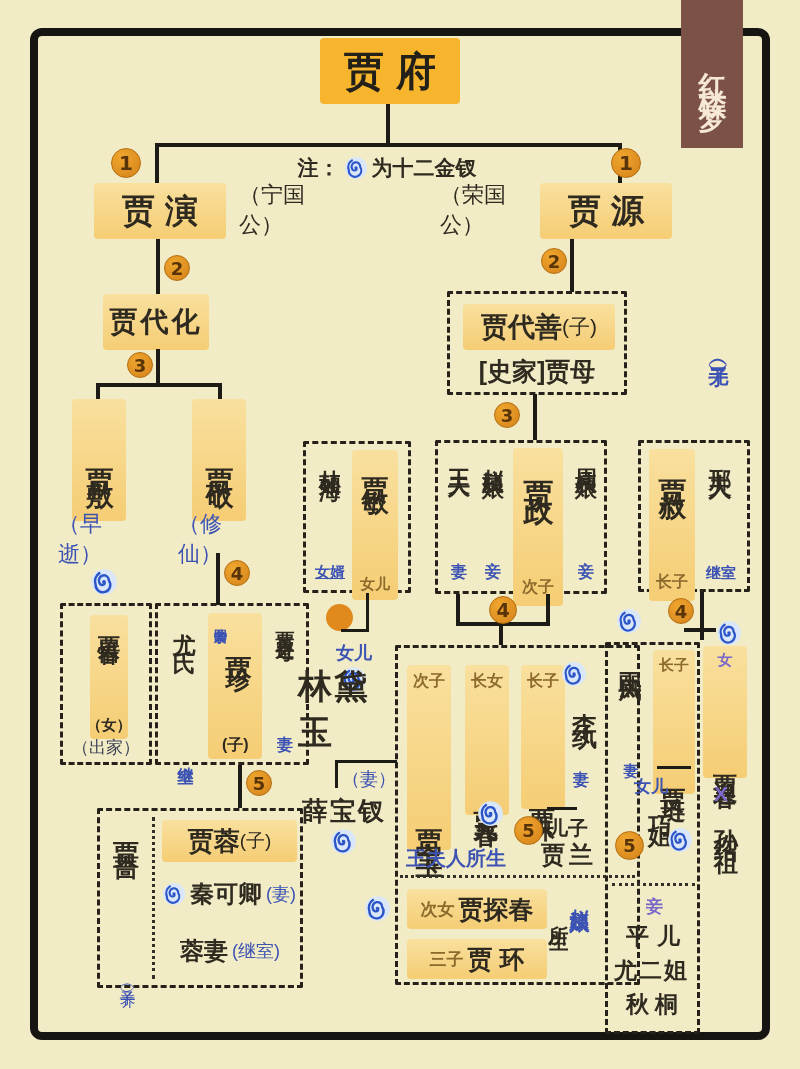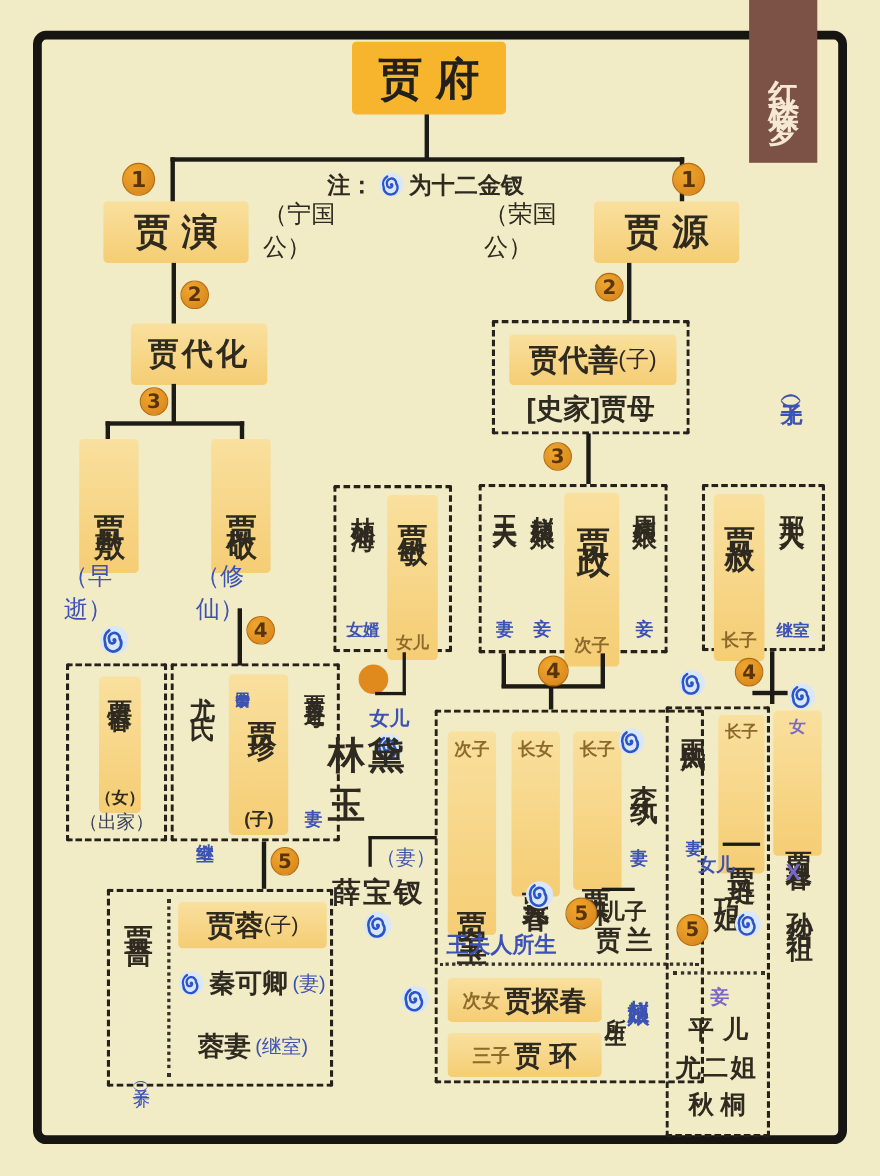--- a/index.html
+++ b/index.html
@@ -78,21 +78,21 @@
 
   <div class="abs hl cbox" style="left:540px;top:183px;width:132px;height:56px;">
     <span class="b dark" style="font-size:33px;letter-spacing:10px;padding-left:10px;">贾源</span>
   </div>
   <div class="abs cbox" style="left:440px;top:196px;width:96px;height:28px;">
     <span class="dark" style="font-size:22px;">（荣国公）</span>
   </div>
 
   <div class="abs line" style="left:156px;top:239px;width:4px;height:56px;"></div>
   <div class="abs badge" style="left:164px;top:255px;width:26px;height:26px;font-size:18px;">2</div>
-  <div class="abs hl cbox" style="left:119px;top:294px;width:124px;height:56px;">
+  <div class="abs hl cbox" style="left:103px;top:294px;width:106px;height:56px;">
     <span class="b dark" style="font-size:28px;letter-spacing:3px;">贾代化</span>
   </div>
 
   <div class="abs line" style="left:570px;top:239px;width:4px;height:53px;"></div>
   <div class="abs badge" style="left:541px;top:248px;width:26px;height:26px;font-size:18px;">2</div>
 
   <div class="abs dash" style="left:447px;top:291px;width:180px;height:104px;">
     <div class="hl cbox" style="position:absolute;left:13px;top:10px;width:152px;height:46px;">
       <span class="b dark" style="font-size:27px;">贾代善</span>
       <span class="dark" style="font-size:21px;">(子)</span>

